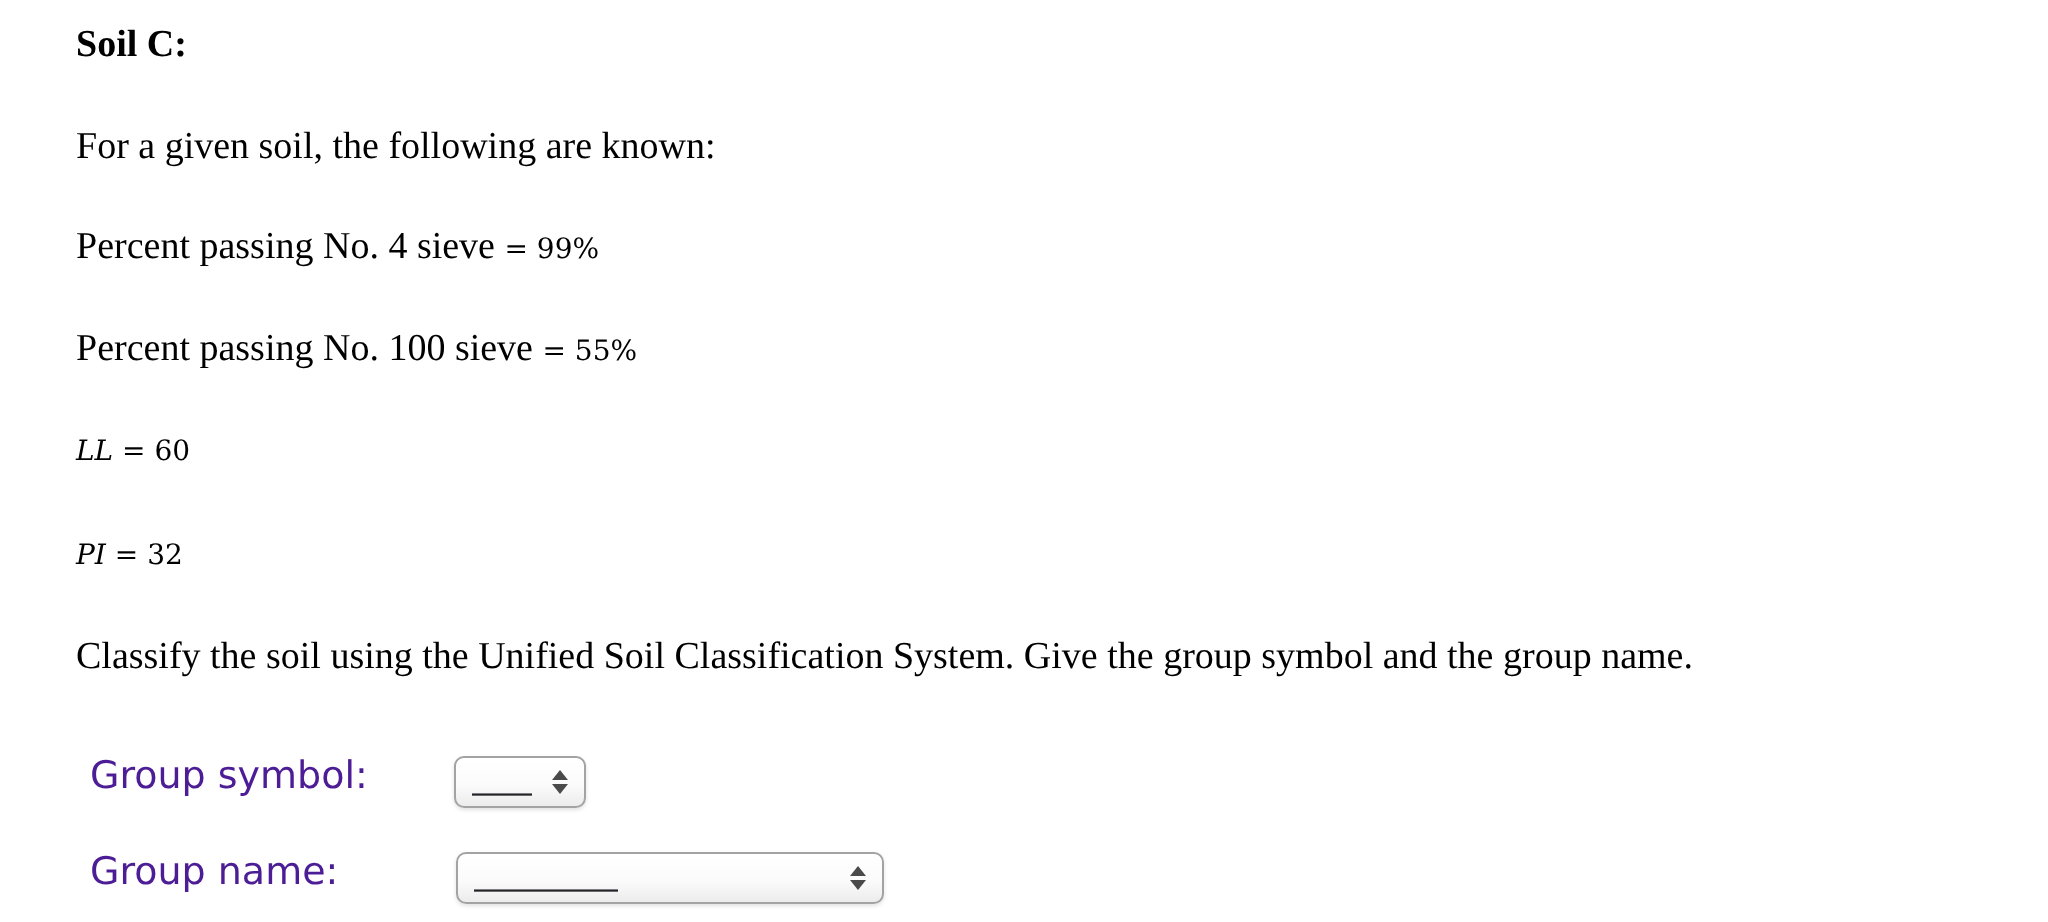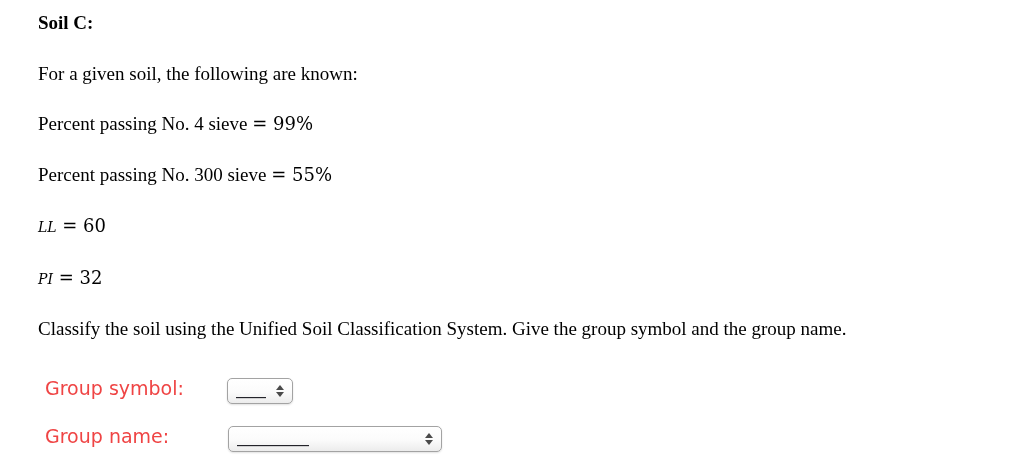--- a/index.html
+++ b/index.html
@@ -21,33 +21,33 @@
     color: #000000;
     line-height: 23px;
   }
   .serif {
     font-family: "Liberation Serif", serif;
     font-size: 19px;
   }
   .bold { font-weight: bold; }
   .math {
     font-family: "DejaVu Serif", serif;
-    font-size: 18px;
+    font-size: 14px;
   }
   .math-var {
     font-family: "DejaVu Serif", serif;
     font-size: 14px;
     font-style: italic;
   }
   .sans-label {
     position: absolute;
     left: 45px;
     font-family: "DejaVu Sans", sans-serif;
     font-size: 19px;
-    color: #ef4444;
+    color: #4c1d95;
     line-height: 23px;
     white-space: pre;
   }
   .select {
     position: absolute;
     height: 26px;
     box-sizing: border-box;
     border: 1px solid #a3a3a3;
     border-radius: 5px;
     background: linear-gradient(to bottom, #ffffff 0%, #fbfbfb 55%, #ececec 100%);
@@ -90,21 +90,21 @@
 <body>
 
 <div class="canvas">
 
   <div class="line serif bold" style="top:11px">Soil C:</div>
 
   <div class="line serif" style="top:62px">For a given soil, the following are known:</div>
 
   <div class="line serif" style="top:112px"><span>Percent passing No. 4 sieve </span><span class="math">= 99%</span></div>
 
-  <div class="line serif" style="top:163px"><span>Percent passing No. 300 sieve </span><span class="math">= 55%</span></div>
+  <div class="line serif" style="top:163px"><span>Percent passing No. 100 sieve </span><span class="math">= 55%</span></div>
 
   <div class="line" style="top:214px"><span class="math-var">LL</span><span class="math"> = 60</span></div>
 
   <div class="line" style="top:266px"><span class="math-var">PI</span><span class="math"> = 32</span></div>
 
   <div class="line serif" style="top:317px">Classify the soil using the Unified Soil Classification System. Give the group symbol and the group name.</div>
 
   <div class="sans-label" style="top:377px">Group symbol:</div>
 
   <div class="select" style="left:227px; top:378px; width:66px">

